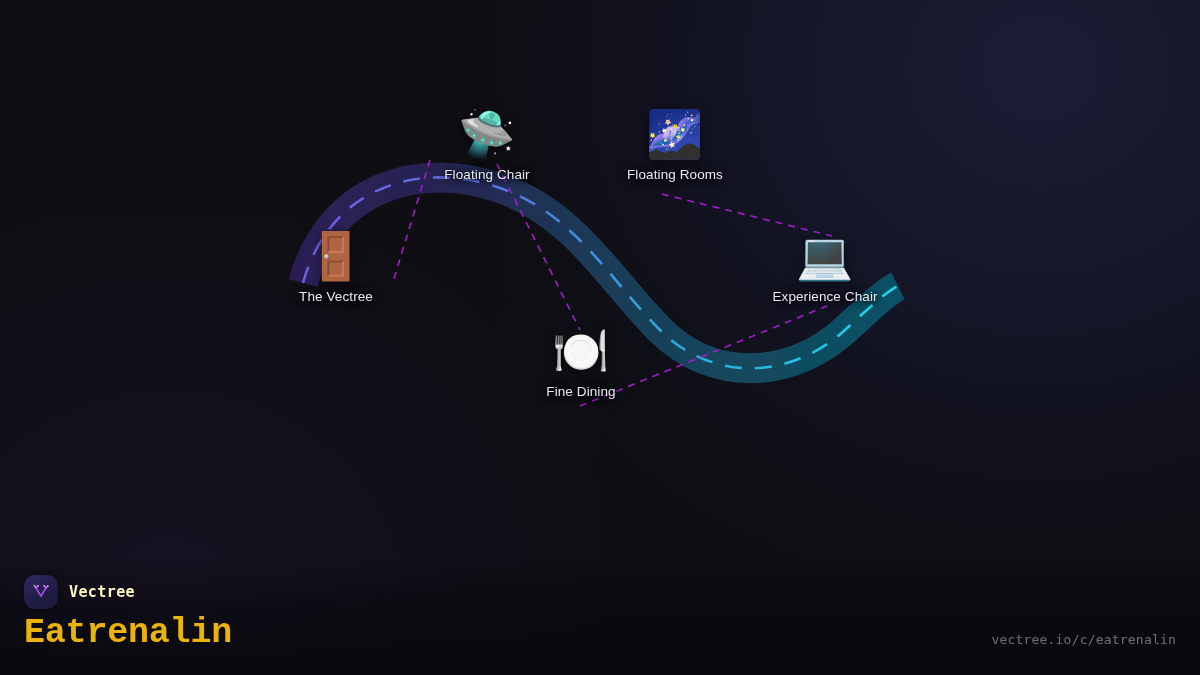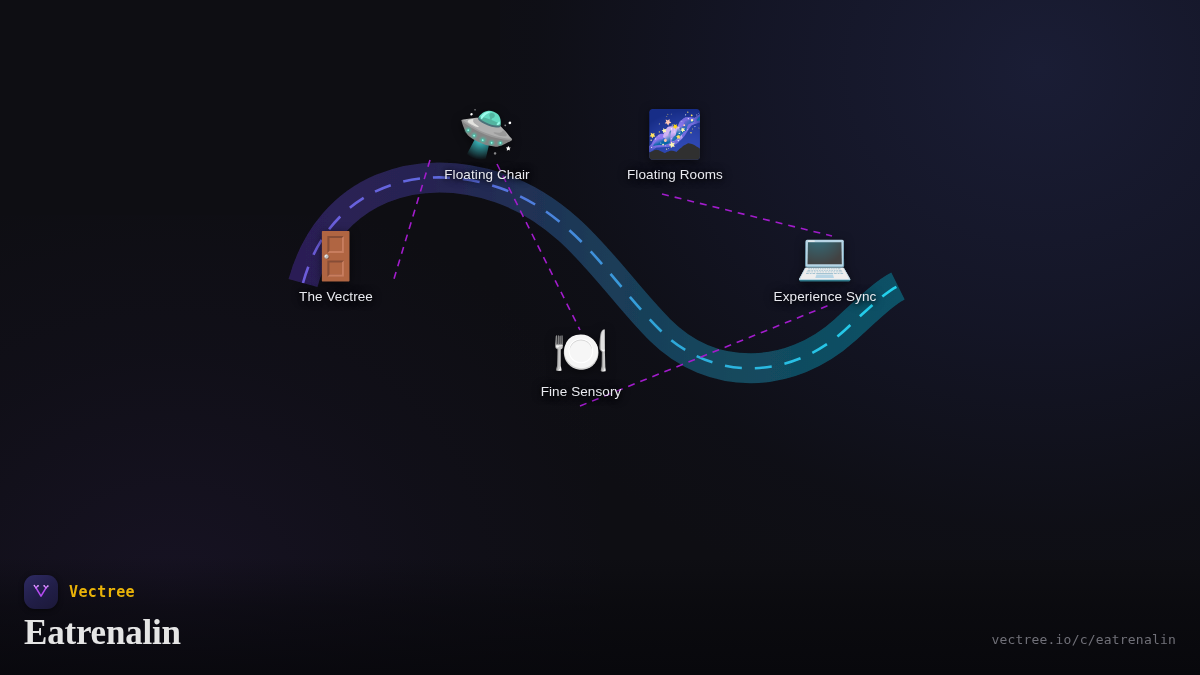--- a/index.html
+++ b/index.html
@@ -67,27 +67,27 @@
   }
   .brand-mark {
     width:34px; height:34px; border-radius:11px;
     background:linear-gradient(145deg, #2e2a63 0%, #211e47 55%, #1b1838 100%);
     display:flex; align-items:center; justify-content:center;
     box-shadow:0 1px 5px rgba(0,0,0,0.55);
   }
   .brand-name {
     font-family:"DejaVu Sans Mono", monospace;
     font-size:15px; font-weight:bold;
-    color:#eab308; letter-spacing:0.4px;
+    color:#fef9c3; letter-spacing:0.4px;
   }
   .title {
     position:absolute; left:24px; top:53px;
-    font-family:Liberation Serif, serif;
+    font-family:Liberation Mono, monospace;
     font-size:35px; font-weight:bold;
-    color:#e5e5e5; letter-spacing:-0.2px;
+    color:#eab308; letter-spacing:-0.2px;
   }
   .url {
     position:absolute; right:24px; bottom:28px;
     font-family:"DejaVu Sans Mono", monospace;
     font-size:13px;
     color:#707078; letter-spacing:0.2px;
   }
 </style>
 </head>
 <body>
@@ -138,25 +138,25 @@
       <div class="node" style="left: 487px; top: 144px;">
         <div class="node-icon">🛸</div>
         <div class="node-label">Floating Chair</div>
       </div>
       <div class="node" style="left: 675px; top: 144px;">
         <div class="node-icon">🌌</div>
         <div class="node-label">Floating Rooms</div>
       </div>
       <div class="node" style="left: 581px; top: 361px;">
         <div class="node-icon">🍽️</div>
-        <div class="node-label">Fine Sensory</div>
+        <div class="node-label">Fine Dining</div>
       </div>
       <div class="node" style="left: 825px; top: 266px;">
         <div class="node-icon">💻</div>
-        <div class="node-label">Experience Sync</div>
+        <div class="node-label">Experience Chair</div>
       </div>
     </div>
 
   <div class="bg-bottom-band"></div>
   <div class="footer">
 
     <div class="brand-row">
       <div class="brand-mark">
         <svg width="20" height="20" viewBox="0 0 24 24">
           <path d="M6 7 L12 17 L18 7" fill="none" stroke="#b44bf0" stroke-width="1.9" stroke-linecap="round" stroke-linejoin="round"></path>

